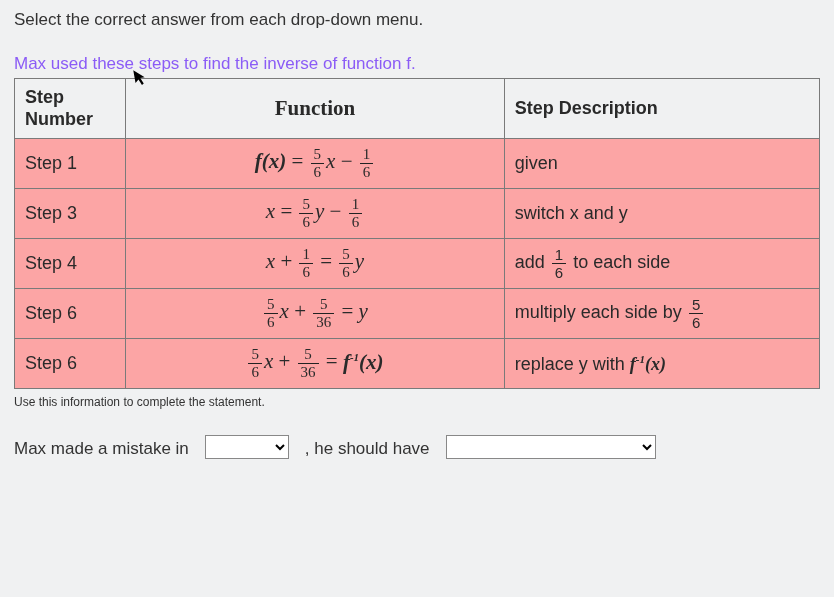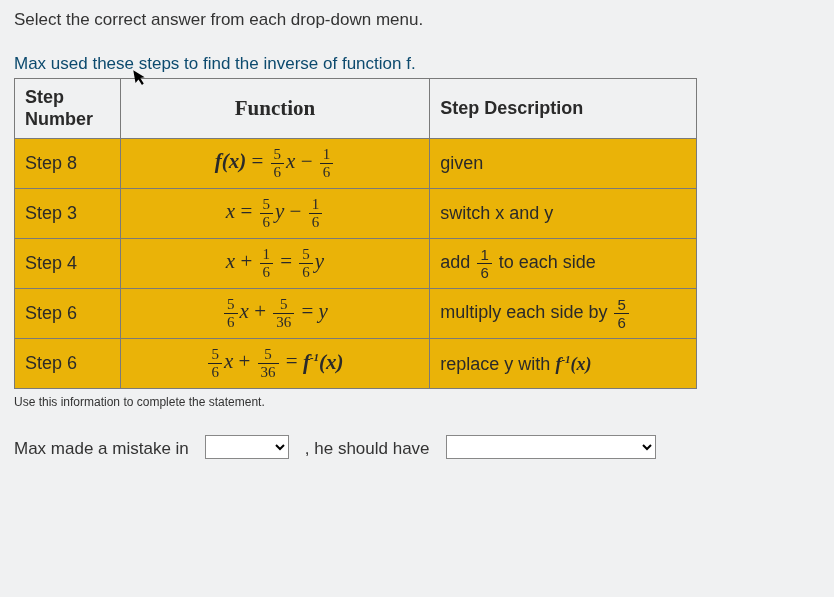--- a/index.html
+++ b/index.html
@@ -11,37 +11,37 @@
     width: 834px;
     box-sizing: border-box;
   }
   .instr {
     font-size: 17px;
     color: #333;
     margin-bottom: 24px;
   }
   .lead {
     font-size: 17px;
-    color: #0c4a6e;
+    color: #8b5cf6;
     margin-bottom: 4px;
     position: relative;
   }
   .cursor {
     position: absolute;
     left: 120px;
     top: 14px;
     font-size: 18px;
     color: #000;
     pointer-events: none;
     transform: rotate(-10deg);
   }
   table {
     border-collapse: collapse;
-    width: 683px;
-    background: #eab308;
+    width: 806px;
+    background: #fca5a5;
   }
   th, td {
     border: 1px solid #7a7a7a;
     padding: 8px 10px;
     font-size: 18px;
     vertical-align: middle;
   }
   th {
     font-weight: bold;
     text-align: center;
@@ -107,21 +107,21 @@
       <th class="col-step th-step">
         <span>Step Number</span>
       </th>
       <th class="col-func">Function</th>
       <th class="col-desc">Step Description</th>
     </tr>
   </thead>
   <tbody>
 
     <tr>
-      <td class="col-step">Step 8</td>
+      <td class="col-step">Step 1</td>
       <td class="col-func fn">
         <span class="mi bold-math">f(x)</span><span> = </span><span class="frac"><span class="n">5</span><span class="d">6</span></span><span class="mi">x</span><span> − </span><span class="frac"><span class="n">1</span><span class="d">6</span></span>
       </td>
       <td class="col-desc">given</td>
     </tr>
 
 
     <tr>
       <td class="col-step">Step 3</td>
       <td class="col-func fn">

